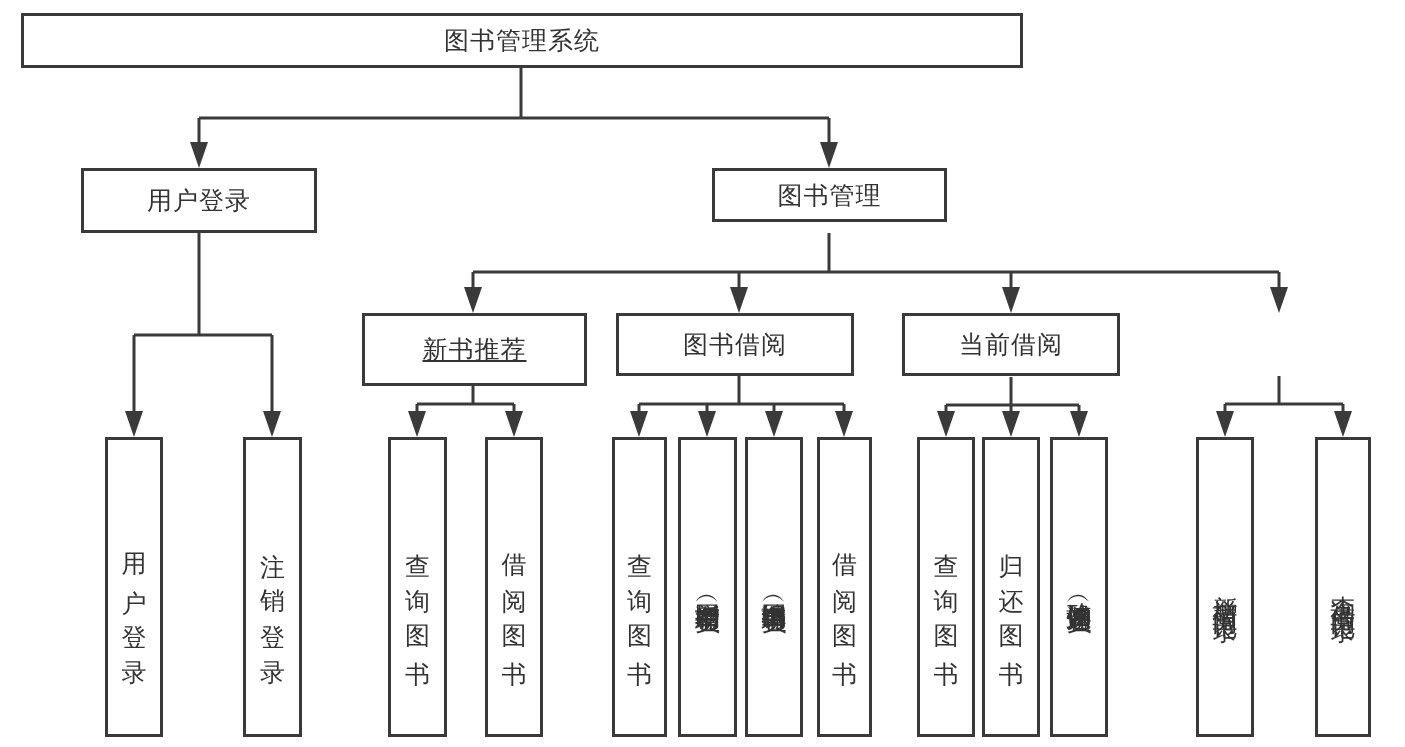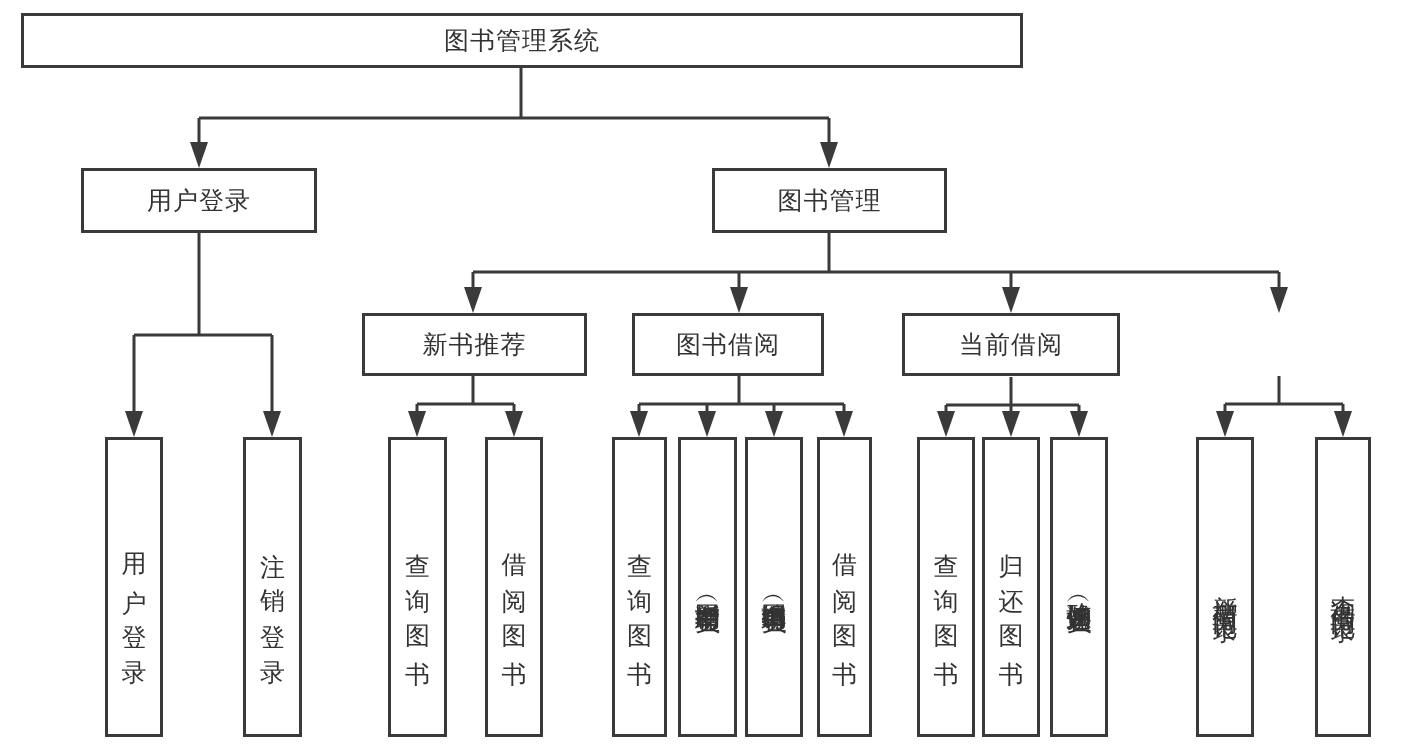--- a/index.html
+++ b/index.html
@@ -69,24 +69,24 @@
     <polygon points="1070,411 1088,411 1079,437"></polygon>
 
     <path d="M1279 376 V404 M1225 404 H1343 M1225 404 V413 M1343 404 V413"></path>
     <polygon points="1216,411 1234,411 1225,437"></polygon>
     <polygon points="1334,411 1352,411 1343,437"></polygon>
   </svg>
 
   <div class="node h-node" style="left:21px;top:13px;width:1002px;height:55px;">图书管理系统</div>
 
   <div class="node h-node" style="left:81px;top:168px;width:236px;height:65px;">用户登录</div>
-  <div class="node h-node" style="left:712px;top:168px;width:235px;height:65px;">图书管理</div>
+  <div class="node h-node" style="left:712px;top:168px;width:235px;height:54px;">图书管理</div>
 
-  <div class="node h-node" style="left:362px;top:313px;width:225px;height:63px;">新书推荐</div>
-  <div class="node h-node" style="left:632px;top:313px;width:192px;height:63px;">图书借阅</div>
+  <div class="node h-node" style="left:362px;top:313px;width:225px;height:73px;text-decoration:underline;">新书推荐</div>
+  <div class="node h-node" style="left:616px;top:313px;width:238px;height:63px;">图书借阅</div>
   <div class="node h-node" style="left:902px;top:313px;width:218px;height:63px;text-align:center;">当前借阅</div>
 
   <div class="node v-node sp-wide" style="left:105px;top:437px;width:58px;height:300px;">
     <span>用户登录</span>
     </div>
   <div class="node v-node sp-wide" style="left:243px;top:437px;width:59px;height:300px;">
     <span>注销登录</span>
     </div>
 
   <div class="node v-node sp-wide" style="left:388px;top:437px;width:59px;height:300px;">

